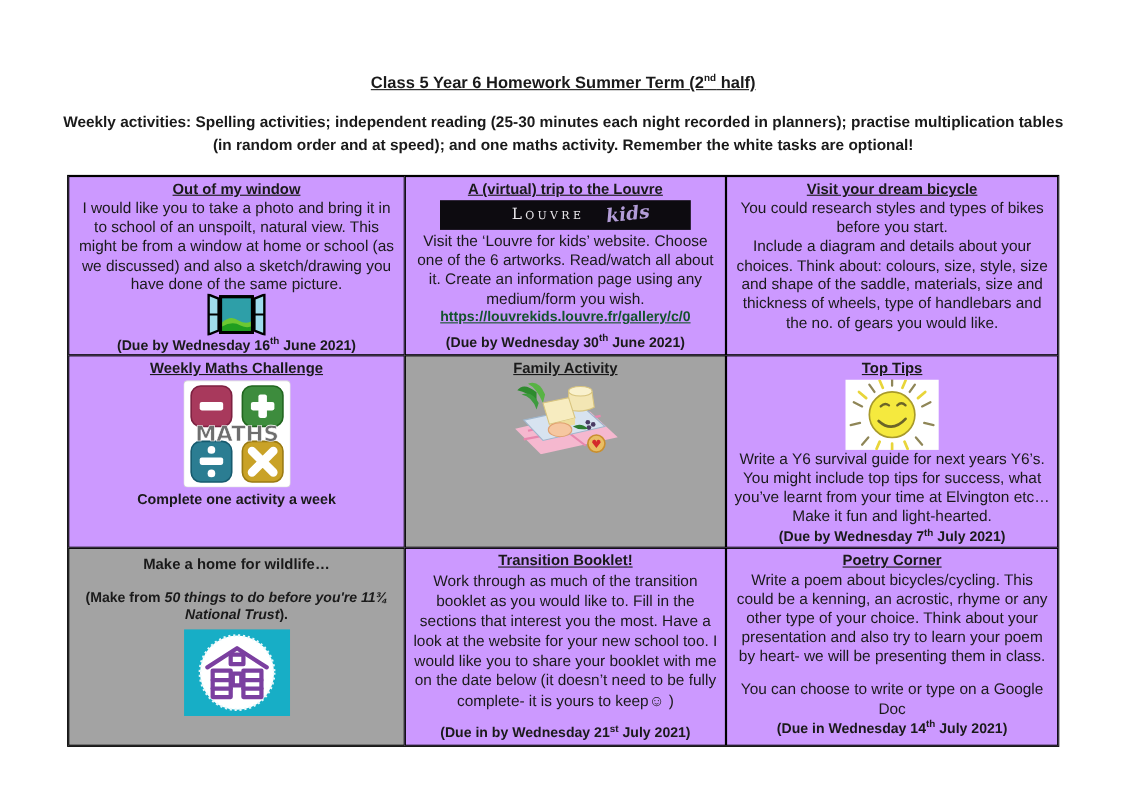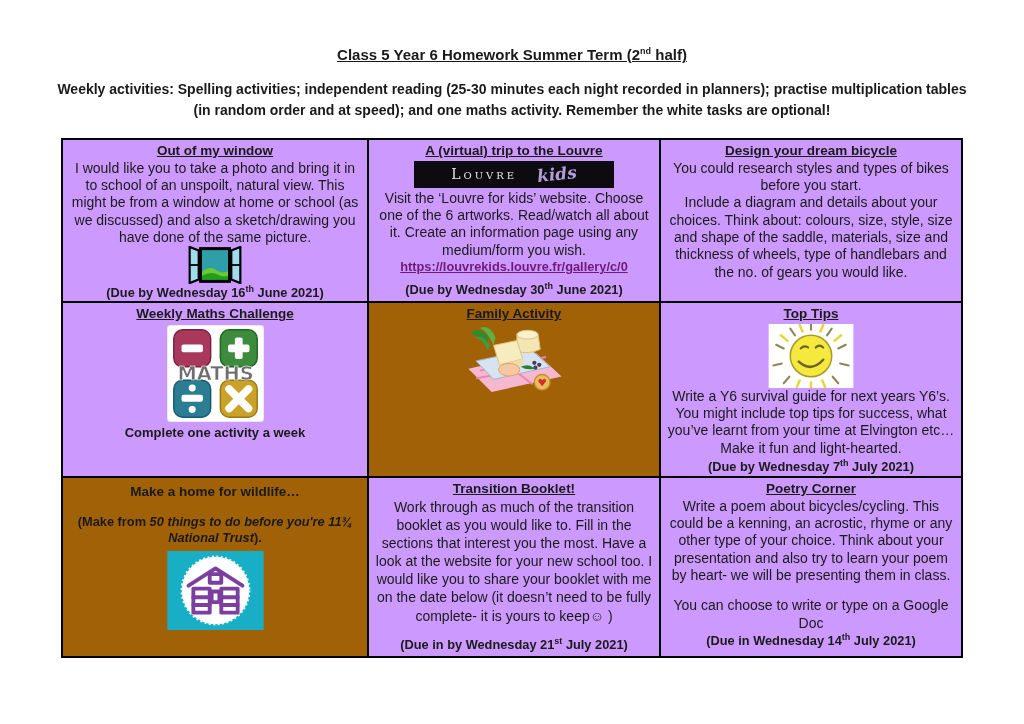--- a/index.html
+++ b/index.html
@@ -2,56 +2,56 @@
 <html><head>
 <meta charset="utf-8">
 <style>
   html,body{margin:0;padding:0;}
   body{
     width:1024px;height:724px;overflow:hidden;background:#ffffff;
     font-family:"Liberation Sans", sans-serif;color:#1a1a1a;
   }
   .page{width:1024px;height:724px;position:relative;}
   .doc-title{
-    padding-top:46px;text-align:center;font-size:15px;font-weight:bold;
+    padding-top:66px;text-align:center;font-size:15px;font-weight:bold;
   }
   .doc-title .t-inner{text-decoration:underline;}
   .doc-subtitle{
     width:912px;margin:16px auto 0;text-align:center;font-weight:bold;
     font-size:14px;line-height:1.5;
   }
   .hw-table{
     width:900px;margin:17px auto 0;
     display:grid;
     grid-template-columns:306px 292px 302px;
     grid-template-rows:163px 175px 180px;
     border:1px solid #000;
   }
   .cell{
     border:1px solid #000;box-sizing:border-box;
     padding:2px 6px;overflow:hidden;
     display:flex;flex-direction:column;align-items:center;
     text-align:center;
   }
   .purple{background:#CC99FF;}
-  .white{background:#a16207;}
+  .white{background:#a3a3a3;}
   .cell-title{
     font-size:13.5px;font-weight:bold;text-decoration:underline;line-height:1.3;
   }
   .cell-title.no-underline{text-decoration:none;}
   .cell-body{font-size:14px;line-height:1.24;}
   .due{font-size:12.8px;font-weight:bold;margin-top:auto;line-height:1.3;}
   .due sup, .doc-title sup{font-size:9px;}
   .link{
-    font-size:12.8px;font-weight:bold;color:#701a75;text-decoration:underline;
+    font-size:12.8px;font-weight:bold;color:#14532d;text-decoration:underline;
     line-height:1.3;cursor:pointer;
   }
   .louvre-banner{
     width:200px;height:27px;background:#0d0b10;margin:1px 16px 2px;
-    display:flex;align-items:center;justify-content:center;gap:20px;
+    display:flex;align-items:center;justify-content:center;gap:20px;padding-left:28px;
   }
   .louvre-word{
     font-family:"DejaVu Serif", serif;color:#e8e6ea;font-variant:small-caps;
     font-size:14px;letter-spacing:3px;
   }
   .kids-word{
     font-family:"DejaVu Serif", serif;font-style:italic;color:#b39dd8;
     font-size:17px;transform:rotate(-6deg);font-weight:bold;
   }
   .italic{font-style:italic;}
@@ -98,21 +98,21 @@
         <span class="kids-word">kids</span>
       </div>
       <div class="cell-body">Visit the ‘Louvre for kids’ website. Choose one of the 6 artworks. Read/watch all about it. Create an information page using any medium/form you wish.</div>
       <div class="link">https://louvrekids.louvre.fr/gallery/c/0</div>
       <div class="due">
         <span>(Due by Wednesday 30</span><sup>th</sup><span> June 2021)</span>
       </div>
     </div>
 
     <div class="cell purple">
-      <div class="cell-title">Design your dream bicycle</div>
+      <div class="cell-title">Visit your dream bicycle</div>
       <div class="cell-body">You could research styles and types of bikes before you start.</div>
       <div class="cell-body">Include a diagram and details about your choices. Think about:  colours, size, style, size and shape of the saddle, materials, size and thickness of wheels, type of handlebars and the no. of gears you would like.</div>
     </div>
 
     <div class="cell purple">
       <div class="cell-title">Weekly Maths Challenge</div>
       <svg class="icon-block" width="97" height="97" viewBox="0 0 100 100" style="margin-top:2px;">
         <rect x="0" y="0" width="100" height="100" rx="4" fill="#ffffff" stroke="#d8d8d8"></rect>
         <rect x="7" y="5" width="38" height="38" rx="9" fill="#a8395c" stroke="#7d2040" stroke-width="1.5"></rect>
         <rect x="15" y="20" width="22" height="8" rx="2" fill="#ffffff"></rect>

